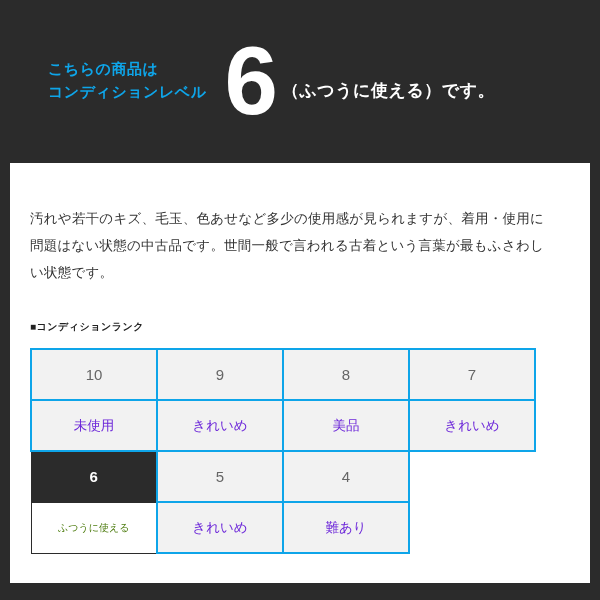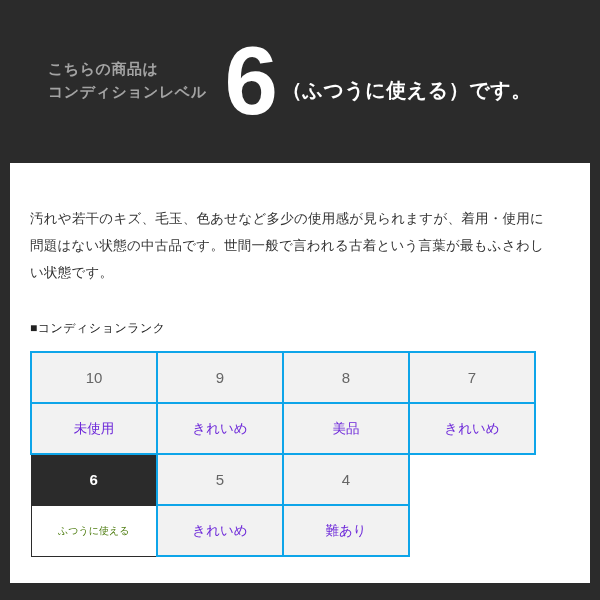--- a/index.html
+++ b/index.html
@@ -34,32 +34,32 @@
   .header-inner {
     display: flex;
     align-items: center;
   }
   .header-lead {
     font-size: 15px;
     font-weight: bold;
     line-height: 1.55;
     letter-spacing: 0.5px;
     white-space: pre-line;
-    color: #a3a3a3;
+    color: #0ea5e9;
     padding-bottom: 2px;
   }
   .big-number {
     font-size: 96px;
     font-weight: bold;
     line-height: 0.9;
     margin: 0 6px 0 18px;
     letter-spacing: -2px;
   }
   .header-tail {
-    font-size: 20px;
+    font-size: 17px;
     font-weight: bold;
     letter-spacing: 0.5px;
     padding-top: 18px;
   }
 
   
   .panel {
     position: absolute;
     left: 10px;
     top: 163px;
@@ -71,22 +71,22 @@
   }
   .desc {
     font-size: 13.5px;
     line-height: 2.0;
     color: #333333;
     letter-spacing: 0.2px;
     margin: 0 0 34px 0;
     text-align: justify;
   }
   .rank-title {
-    font-size: 12px;
-    font-weight: normal;
+    font-size: 10px;
+    font-weight: bold;
     color: #222222;
     margin: 0 0 14px 0;
     letter-spacing: 0.5px;
   }
 
   
   table.rank {
     border-collapse: collapse;
     table-layout: fixed;
     width: 488px;

